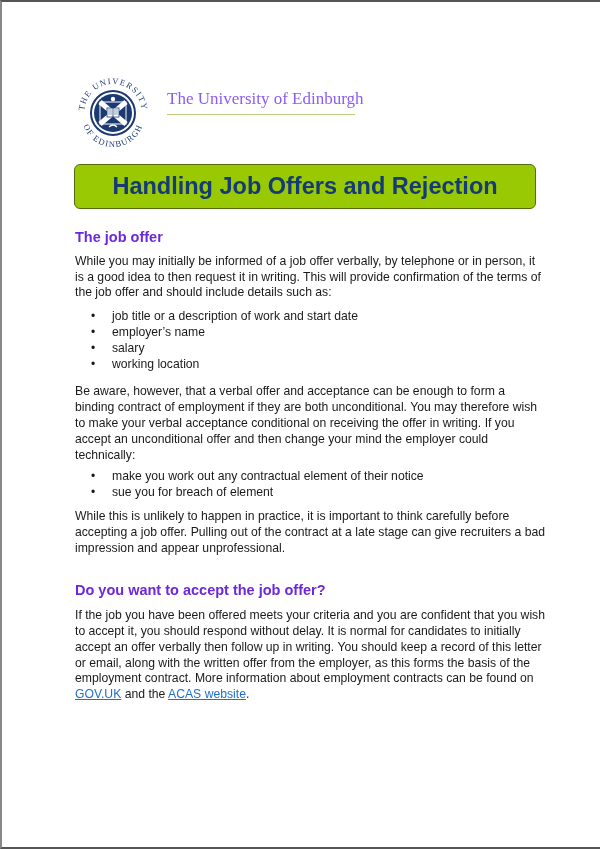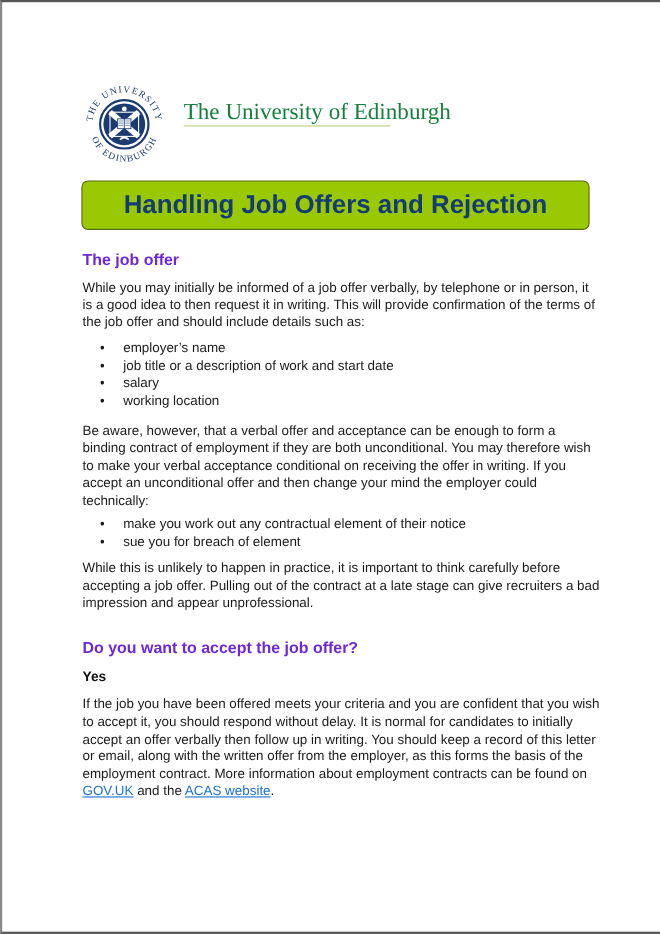--- a/index.html
+++ b/index.html
@@ -1,20 +1,20 @@
 <!DOCTYPE html>
 <html><head>
 <meta charset="utf-8">
 <style>
   html, body { margin: 0; padding: 0; background: #ffffff; }
   body { width: 600px; height: 849px; position: relative; overflow: hidden; font-family: "Liberation Sans", sans-serif; color: #1a1a1a; }
   .page { position: absolute; left: 0; top: 0; width: 600px; height: 849px; box-sizing: border-box; border-top: 2px solid #555; border-left: 2px solid #888; border-bottom: 2px solid #555; }
   .logo { position: absolute; left: 70px; top: 70px; width: 300px; height: 86px; }
   .crest { position: absolute; left: 0; top: 0; width: 82px; height: 82px; }
-  .uni-name { position: absolute; left: 95px; top: 17px; font-family: "Liberation Serif", serif; font-size: 21px; color: #15803d; white-space: nowrap; }
+  .uni-name { position: absolute; left: 95px; top: 17px; font-family: "Liberation Serif", serif; font-size: 17px; color: #8b5cf6; white-space: nowrap; }
   .logo-rule { position: absolute; left: 95px; top: 42px; width: 188px; height: 1px; background: #b7cf7a; }
   .careers { position: absolute; left: 95px; top: 42px; font-family: "Liberation Sans", sans-serif; font-weight: bold; font-size: 21px; color: #0d2f66; white-space: nowrap; letter-spacing: 0.3px; }
   .banner { position: absolute; left: 72px; top: 162px; width: 462px; height: 45px; box-sizing: border-box; background: #99c903; border: 1px solid #556b10; border-radius: 6px; text-align: center; }
   .banner h1 { margin: 0; font-size: 23.5px; line-height: 43px; font-weight: bold; color: #143a78; white-space: nowrap; }
   .content { position: absolute; left: 73px; top: 228px; width: 470px; font-size: 12.2px; line-height: 15.8px; }
   h2 { margin: 0; font-size: 14.5px; font-weight: bold; color: #6d28d9; }
   h3 { margin: 0; font-size: 12.5px; font-weight: bold; color: #111; }
   p { margin: 0; }
   ul { margin: 0; padding: 0; list-style: none; }
   li { position: relative; padding-left: 37px; }
@@ -63,35 +63,34 @@
 
   <div class="banner">
     <h1>Handling Job Offers and Rejection</h1>
   </div>
 
   <div class="content">
     <section>
       <h2 class="s1-title">The job offer</h2>
       <p class="p1">While you may initially be informed of a job offer verbally, by telephone or in person, it is a good idea to then request it in writing.  This will provide confirmation of the terms of the job offer and should include details such as:</p>
       <ul class="list1">
+        <li>job title or a description of work and start date</li>
         <li>employer’s name</li>
-        <li>job title or a description of work and start date</li>
         <li>salary</li>
         <li>working location</li>
       </ul>
       <p class="p2">Be aware, however, that a verbal offer and acceptance can be enough to form a binding contract of employment if they are both unconditional. You may therefore wish to make your verbal acceptance conditional on receiving the offer in writing.  If you accept an unconditional offer and then change your mind the employer could technically:</p>
       <ul class="list2">
         <li>make you work out any contractual element of their notice</li>
         <li>sue you for breach of element</li>
       </ul>
       <p class="p3">While this is unlikely to happen in practice, it is important to think carefully before accepting a job offer. Pulling out of the contract at a late stage can give recruiters a bad impression and appear unprofessional.</p>
     </section>
 
     <section>
       <h2 class="s2-title">Do you want to accept the job offer?</h2>
-      <h3 class="yes">Yes</h3>
       <p>
         <span>If the job you have been offered meets your criteria and you are confident that you wish to accept it, you should respond without delay.  It is normal for candidates to initially accept an offer verbally then follow up in writing.  You should keep a record of this letter or email, along with the written offer from the employer, as this forms the basis of the employment contract.  More information about employment contracts can be found on </span><a href="#">GOV.UK</a><span> and the </span><a href="#">ACAS website</a><span>.</span>
       </p>
     </section>
   </div>
 
 </div>
 
 </body></html>

